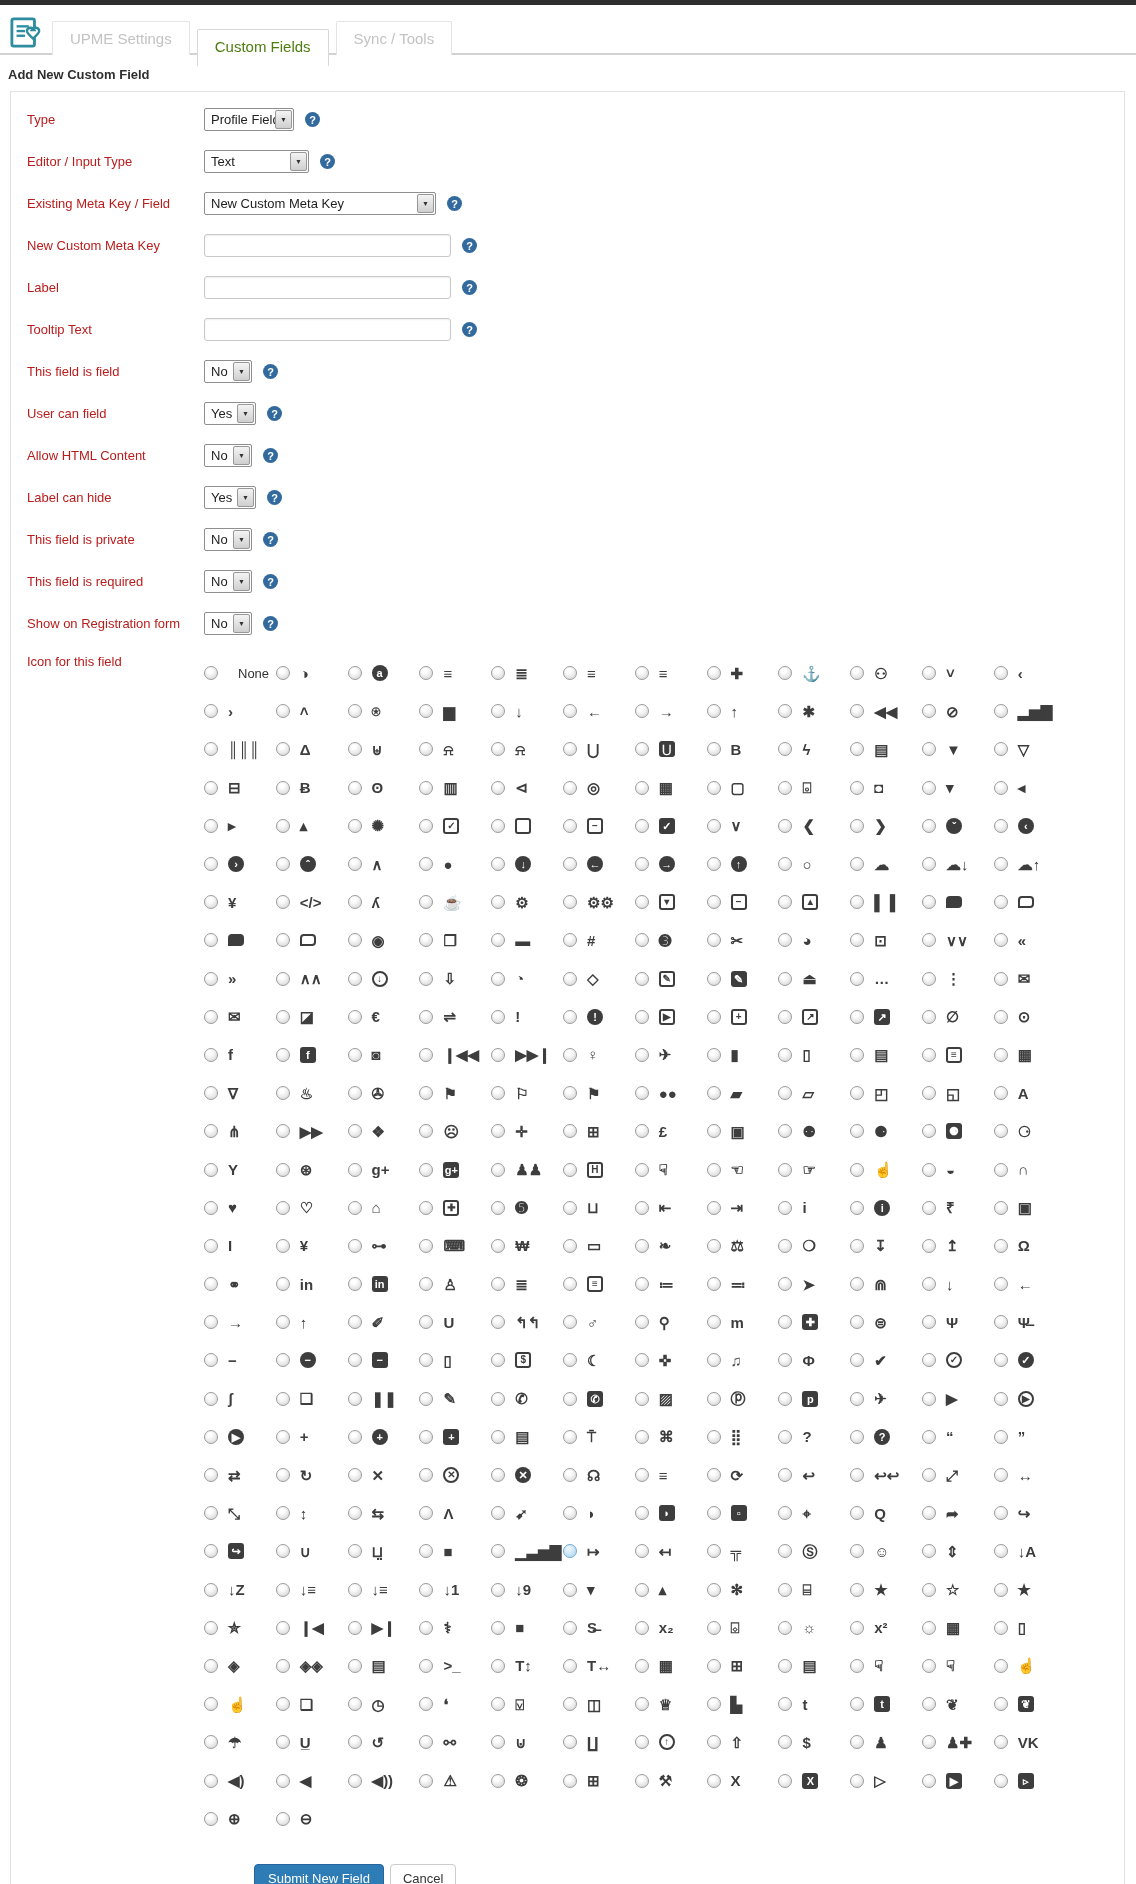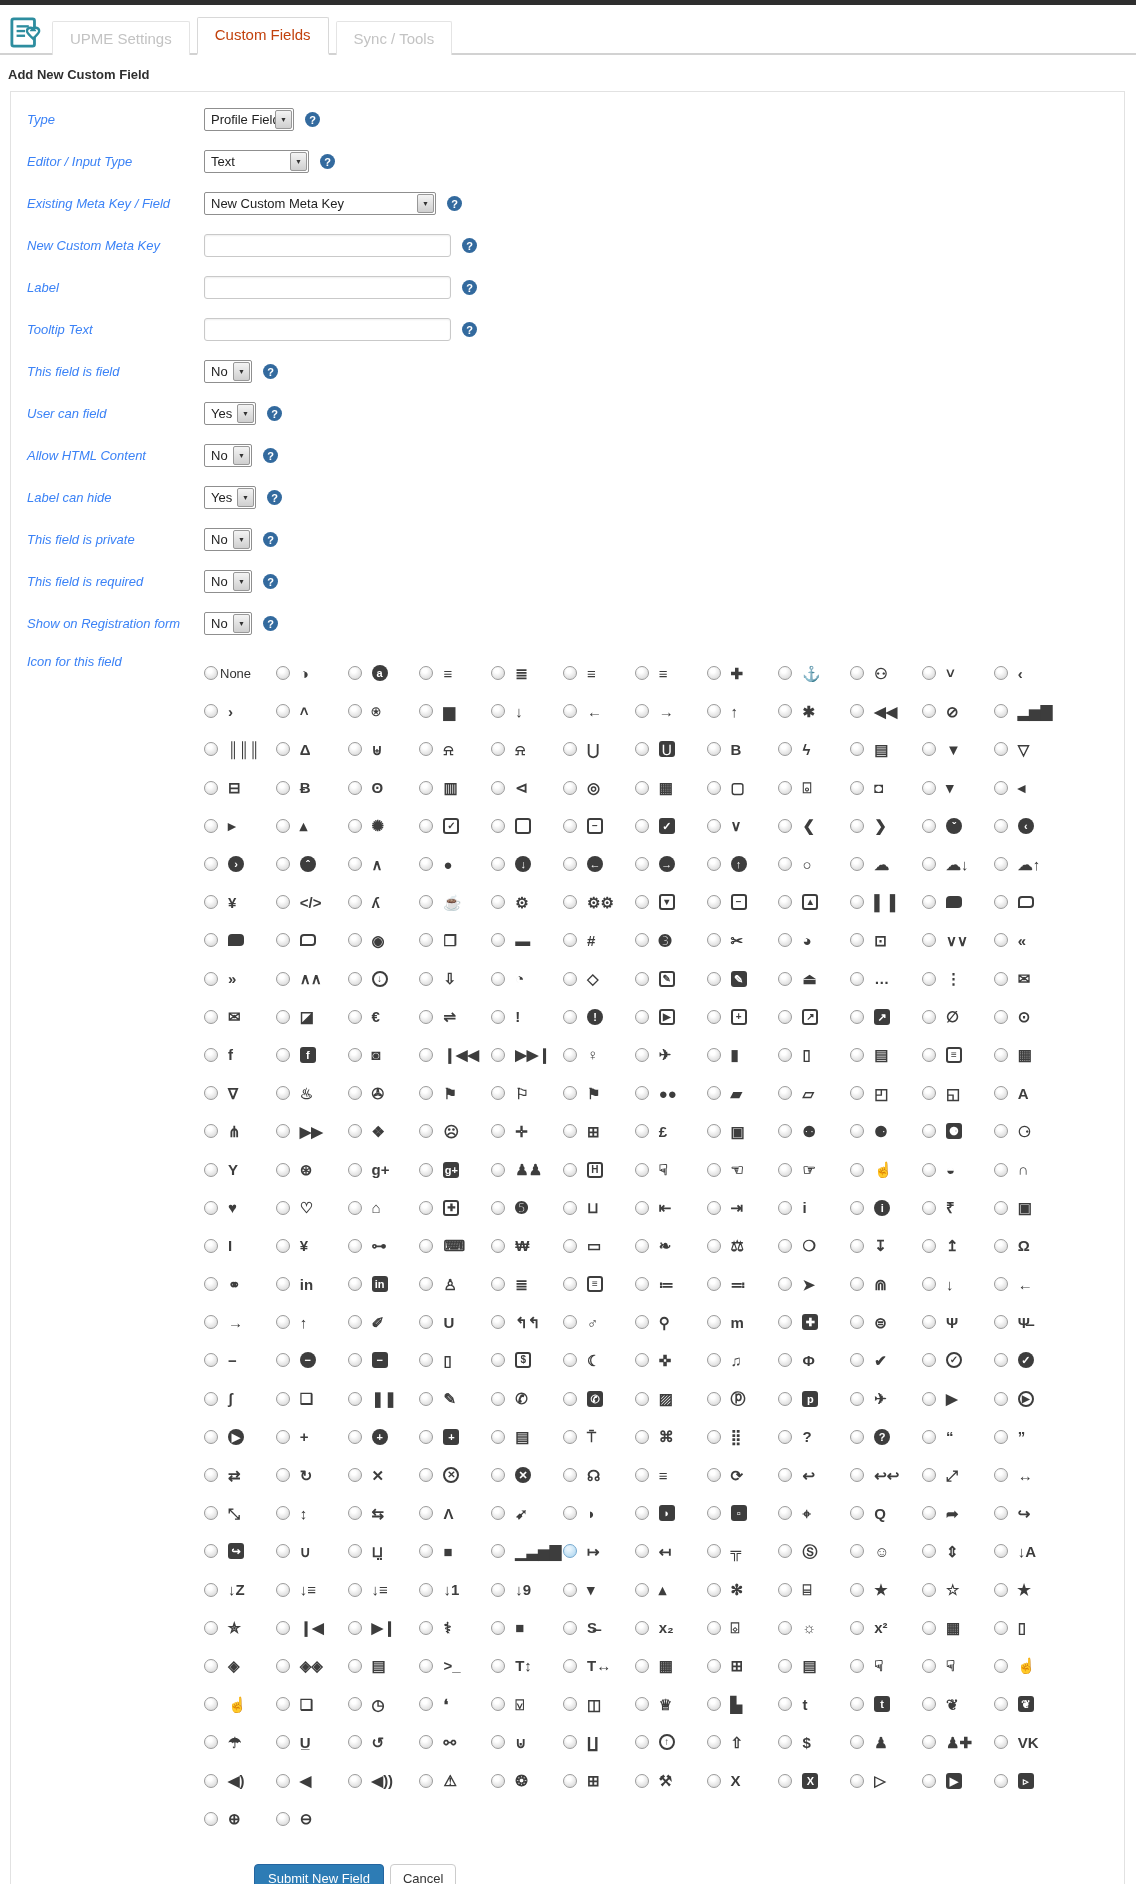--- a/index.html
+++ b/index.html
@@ -4,47 +4,47 @@
 <style>
   * { box-sizing: border-box; margin: 0; padding: 0; }
   html,body { width:1136px; background:#fff; font-family:"Liberation Sans", sans-serif; color:#333; }
   body { height:1884px; overflow:hidden; position:relative; }
   .topbar { height:5px; background:#2e2e2e; width:100%; }
 
   
   .tabbar { padding:7px 8px 0 8px; border-bottom:2px solid #d2d2d2; height:50px; display:flex; align-items:flex-end; }
   .logo { width:32px; height:34px; margin:0 10px 4px 2px; flex:0 0 auto; }
   .tab { font-size:15px; padding:8px 17px; background:#fff; border:1px solid #e4e4e4; border-bottom:none; color:#c3c3c3; margin-right:7px; cursor:pointer; position:relative; top:2px; border-radius:2px 2px 0 0; }
-  .tab.active { color:#c2410c; border:1px solid #d8d8d8; border-bottom:2px solid #fff; margin-bottom:-2px; top:0; padding-bottom:10px;margin-top:36px; }
+  .tab.active { color:#4d7c0f; border:1px solid #d8d8d8; border-bottom:2px solid #fff; margin-bottom:-2px; top:12px; padding-bottom:10px;margin-top:36px; }
 
   .heading { font-size:13px; font-weight:bold; margin:12px 0 9px 8px; color:#2f2f2f; }
 
   .panel { margin:0 11px 0 10px; border:1px solid #e2e2e2; padding:16px 0 14px 8px; }
 
   
   .frow { display:flex; align-items:center; min-height:22px; margin-bottom:19px; }
-  .flabel { width:185px; font-size:13px; color:#3b82f6; padding-left:8px; flex:0 0 185px;font-style:italic; }
+  .flabel { width:185px; font-size:13px; color:#b91c1c; padding-left:8px; flex:0 0 185px; }
   .fctl { display:flex; align-items:center; }
   .sel { display:inline-flex; align-items:center; height:23px; border:1px solid #8f8f8f; background:#fff; border-radius:2px; }
   .sel .val { flex:1; font-size:13px; color:#222; padding:0 6px; white-space:nowrap; overflow:hidden; }
   .sel .btn { width:17px; height:19px; margin-right:1px; border:1px solid #989898; border-radius:2px;
               background:linear-gradient(#f4f4f4,#cfcfcf); display:flex; align-items:center; justify-content:center;
               font-size:7px; color:#333; flex:0 0 17px; }
   .inp { width:247px; height:23px; border:1px solid #c9c9c9; border-radius:3px; box-shadow:inset 0 1px 2px rgba(0,0,0,.07); font-size:13px; padding:0 6px; font-family:"Liberation Sans",sans-serif; }
   .help { width:15px; height:15px; border-radius:50%; background:#336a9e; color:#fff; font-size:11px; font-weight:bold;
           display:inline-flex; align-items:center; justify-content:center; margin-left:11px; flex:0 0 15px; cursor:pointer; }
 
   
   .icon-section { display:flex; align-items:flex-start; }
   .icon-grid { display:grid; grid-template-columns:repeat(12, 71.8px); grid-auto-rows:38.2px; align-items:center; }
   .cell { display:flex; align-items:center; cursor:pointer; }
   .radio { width:14px; height:14px; border-radius:50%; border:1px solid #9c9c9c; flex:0 0 14px;
            background:radial-gradient(circle at 40% 32%, #ffffff 20%, #d2d2d2 95%); }
   .radio.on { background:radial-gradient(circle at 40% 32%, #e8f4fc 15%, #a9d4ef 95%); border-color:#76a9cf; }
-  .none-label { font-size:13px; color:#333; margin-left:2px; }
+  .none-label { font-size:13px; color:#333; margin-left:20px; }
   .ic  { margin-left:10px; color:#3d3d3d; font-size:15px; line-height:1; white-space:nowrap; font-weight:bold; }
   .ic.g1,.ic.g2 { background:#3d3d3d; color:#fff; width:16px; height:16px; line-height:16px; font-size:11px; text-align:center; border-radius:3px; font-weight:bold; padding:0; }
   .ic.g2 { border-radius:50%; }
   .ic.g3,.ic.g4 { border:2px solid #3d3d3d; color:#3d3d3d; width:16px; height:16px; line-height:12px; font-size:10px; text-align:center; border-radius:3px; }
   .ic.g4 { border-radius:50%; }
   .ic.g5 { background:#3d3d3d; width:16px; height:12px; border-radius:4px 4px 4px 0; }
   .ic.g6 { border:2px solid #3d3d3d; width:16px; height:12px; border-radius:4px 4px 4px 0; }
 
   .btnrow { margin:26px 0 4px 235px; display:flex; gap:6px; }
   .btn-primary { background:#2d7cb5; border:1px solid #2465a0; color:#fff; font-size:13px; padding:6px 13px; border-radius:4px; cursor:pointer; font-family:"Liberation Sans",sans-serif; }

